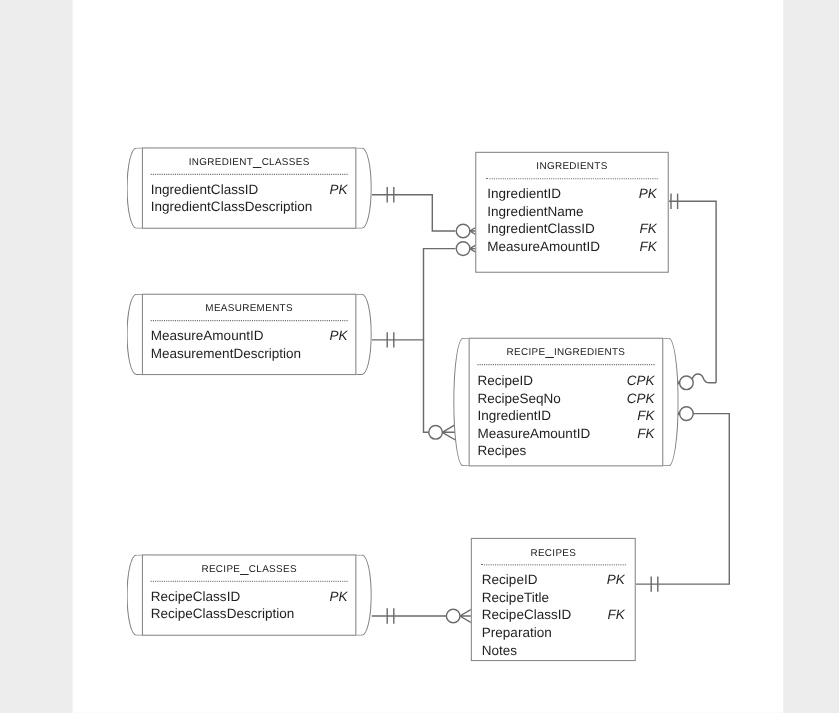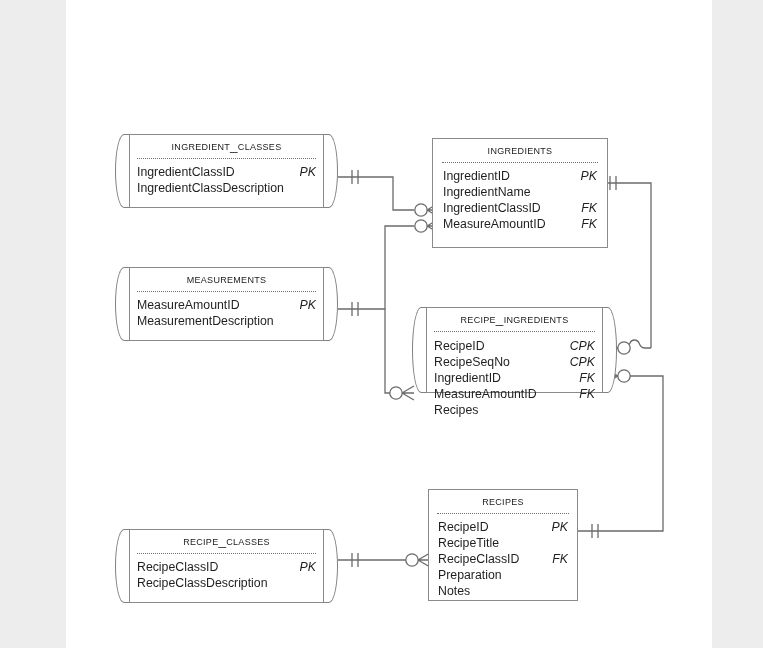--- a/index.html
+++ b/index.html
@@ -253,21 +253,21 @@
         <span class="fname">MeasureAmountID</span>
         <span class="fkey">PK</span>
       </div>
       <div class="field">
         <span class="fname">MeasurementDescription</span>
         <span class="fkey"></span>
       </div>
     </div>
   </div>
 
-  <div class="entity capsule" style="left:412px; top:307px; width:205px; height:86px;">
+  <div class="entity capsule" style="left:412px; top:307px; width:205px; height:117px;">
     <div class="cap-left"></div>
     <div class="cap-right"></div>
     <div class="ebody"></div>
     <div class="ename">Recipe_Ingredients</div>
     <div class="divider" style="left:22px; right:22px; top:24px;"></div>
     <div class="fields" style="left:22px; right:22px; top:31px;">
       <div class="field">
         <span class="fname">RecipeID</span>
         <span class="fkey">CPK</span>
       </div>
@@ -311,21 +311,21 @@
         <span class="fname">Preparation</span>
         <span class="fkey"></span>
       </div>
       <div class="field">
         <span class="fname">Notes</span>
         <span class="fkey"></span>
       </div>
     </div>
   </div>
 
-  <div class="entity capsule" style="left:115px; top:529px; width:223px; height:74px;">
+  <div class="entity capsule" style="left:115px; top:504px; width:223px; height:74px;">
     <div class="cap-left"></div>
     <div class="cap-right"></div>
     <div class="ebody"></div>
     <div class="ename">Recipe_Classes</div>
     <div class="divider" style="left:22px; right:22px; top:24px;"></div>
     <div class="fields" style="left:22px; right:22px; top:30px;">
       <div class="field">
         <span class="fname">RecipeClassID</span>
         <span class="fkey">PK</span>
       </div>

